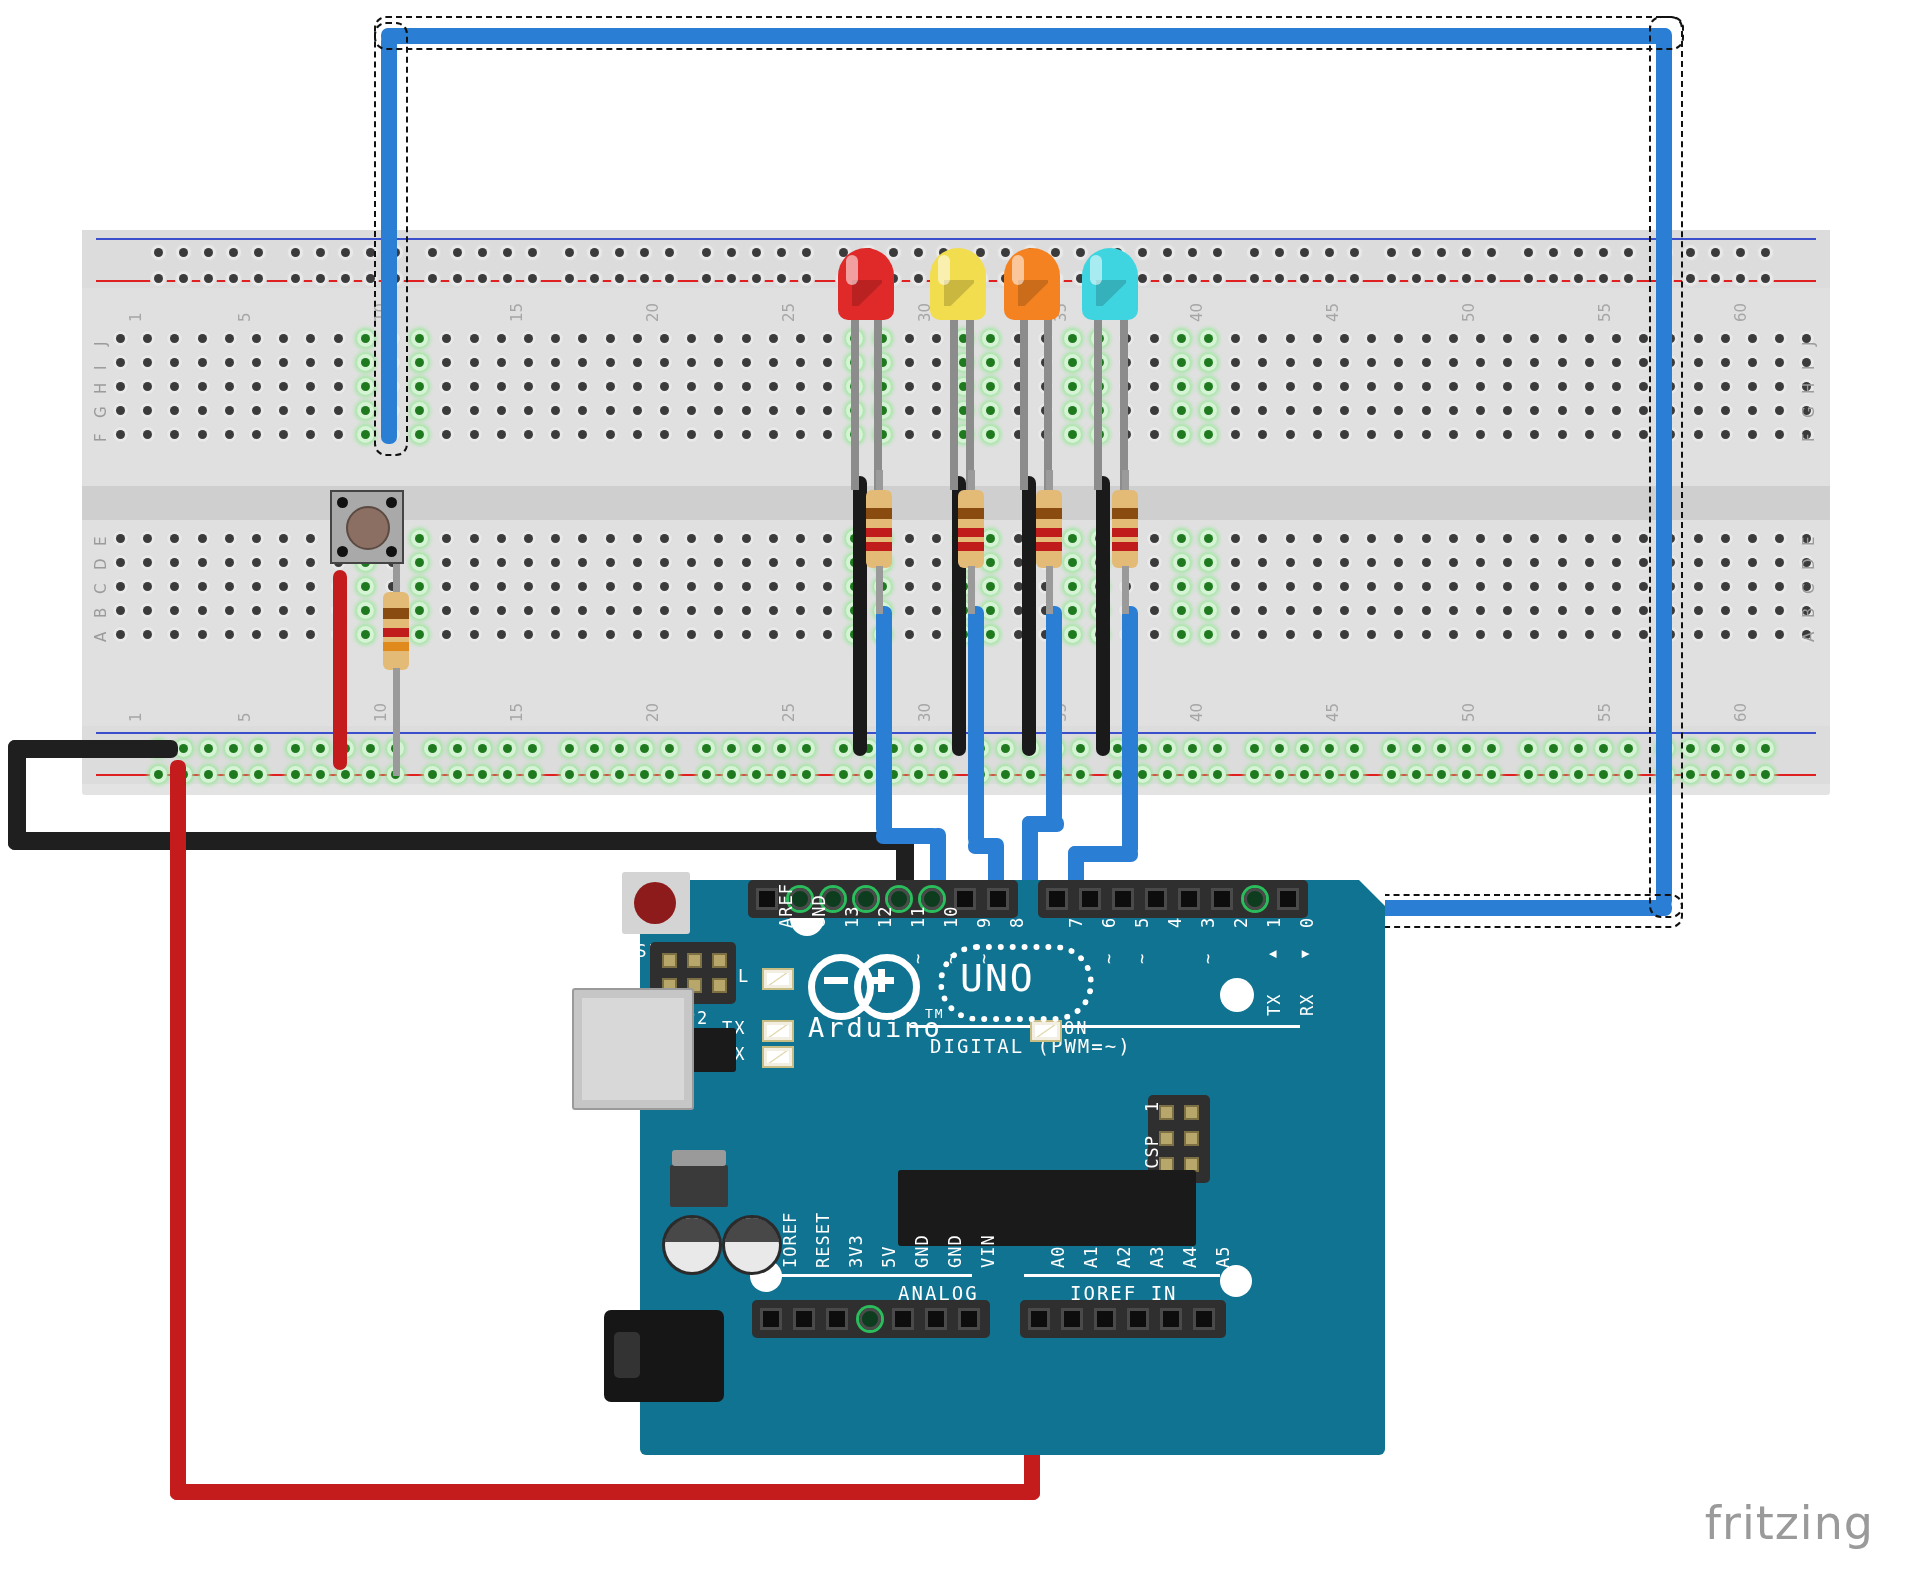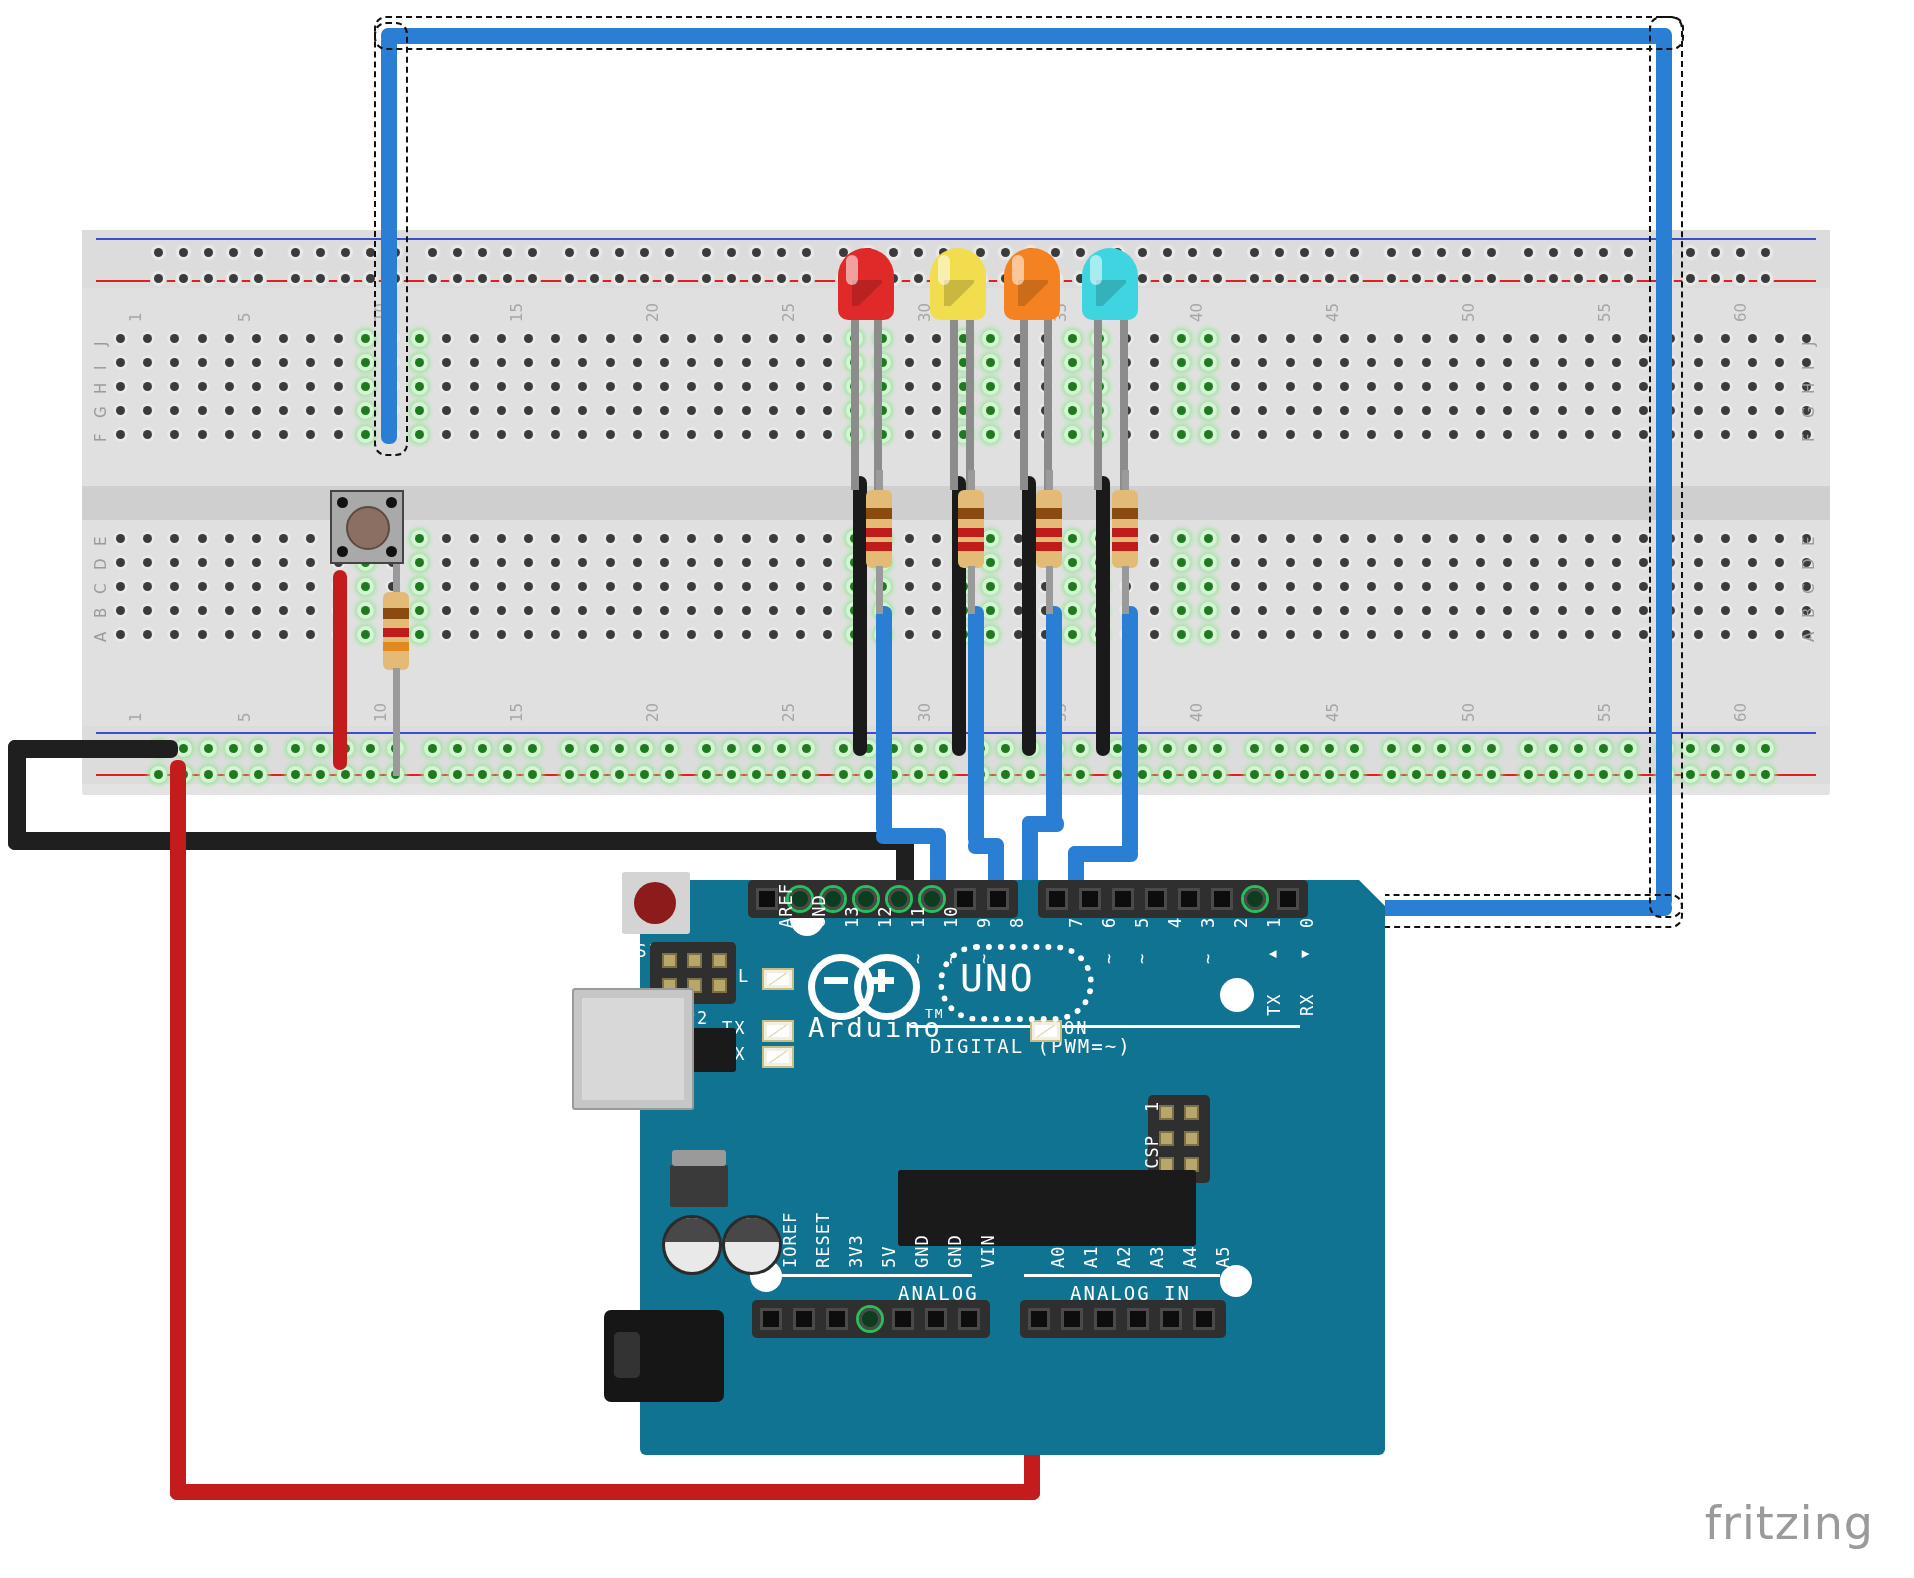--- a/index.html
+++ b/index.html
@@ -3046,21 +3046,21 @@
         <div class="apin-lbl" style="left: 441px; top: 388px;">A1</div>
         <div class="apin-lbl" style="left: 474px; top: 388px;">A2</div>
         <div class="apin-lbl" style="left: 507px; top: 388px;">A3</div>
         <div class="apin-lbl" style="left: 540px; top: 388px;">A4</div>
         <div class="apin-lbl" style="left: 573px; top: 388px;">A5</div>
       </div>
 
     <div class="whiteline" style="left:124px;top:394px;width:208px;"></div>
     <div class="whiteline" style="left:384px;top:394px;width:196px;"></div>
     <div class="sec-lbl" style="left:258px;top:402px;">ANALOG</div>
-    <div class="sec-lbl" style="left:430px;top:402px;">ANALOG IN</div>
+    <div class="sec-lbl" style="left:430px;top:402px;">IOREF IN</div>
   </div>
 
   <div id="usb" style="left:572px;top:988px;width:118px;height:118px;">
     <div class="inner"></div>
   </div>
   <div id="power-jack" style="left:604px;top:1310px;width:120px;height:92px;">
     <div class="hole2"></div>
   </div>
 
   <div id="fritzing">fritzing</div>

